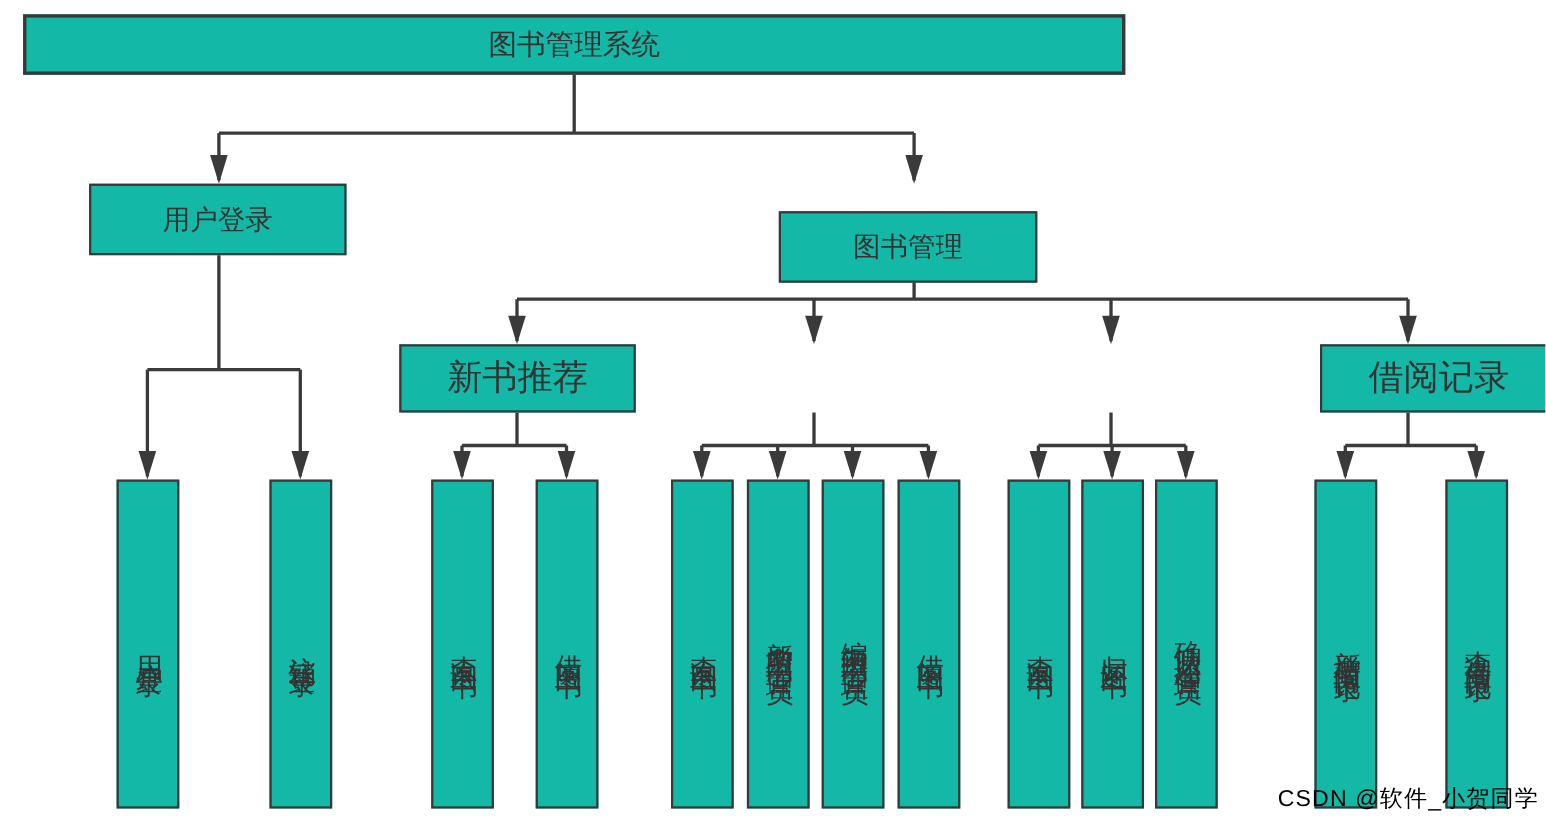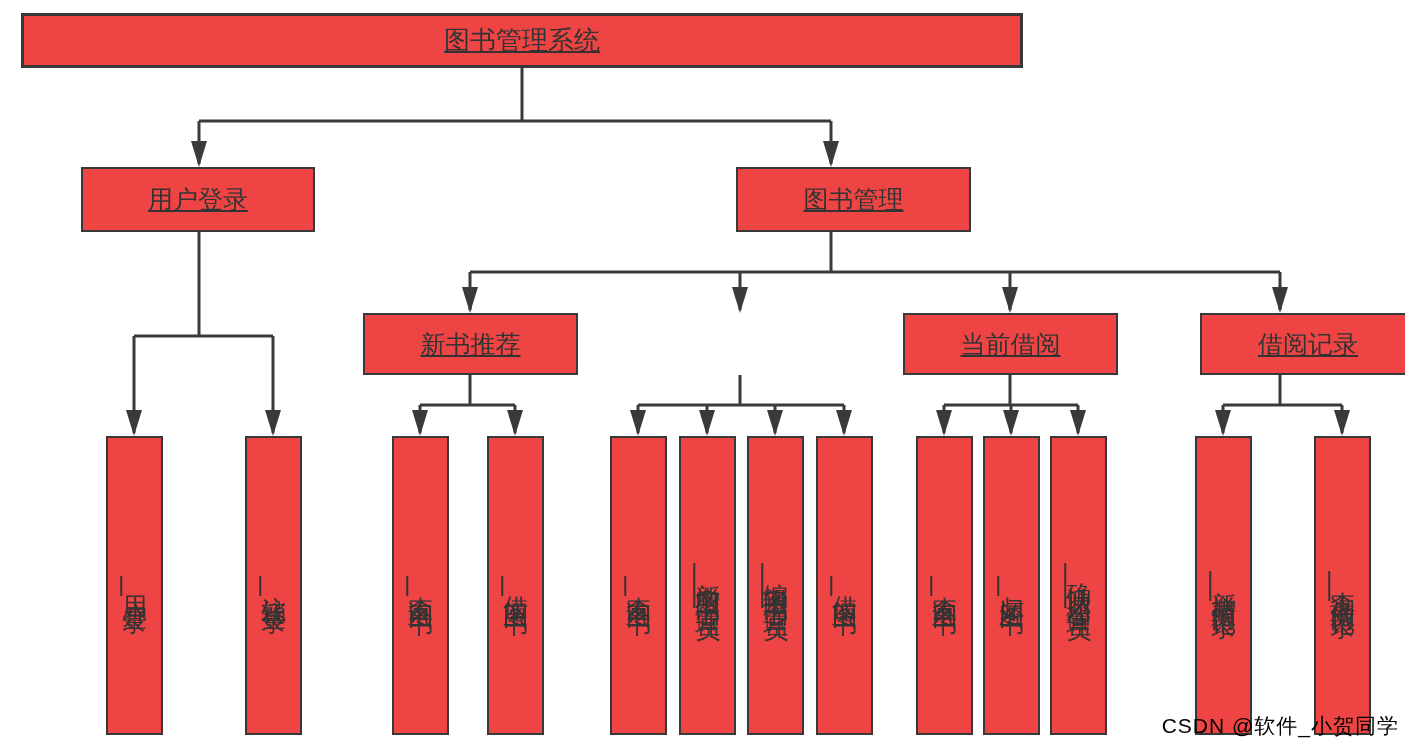--- a/index.html
+++ b/index.html
@@ -13,37 +13,36 @@
     overflow: hidden;
   }
   .connectors {
     position: absolute;
     left: 0; top: 0;
     width: 1405px; height: 747px;
   }
   .box {
     position: absolute;
     box-sizing: border-box;
-    background: #ef4444;
+    background: #14b8a6;
     border: 2.5px solid #383838;
     display: flex;
     align-items: center;
     justify-content: center;
     text-align: center;
-    text-decoration: underline;
   }
   .root-box {
     left: 21px; top: 13px; width: 1002px; height: 55px;
     border-width: 3px;
     font-size: 26px;
   }
   .l2-box { top: 167px; width: 234px; height: 65px; font-size: 25px; }
   .l2-user  { left: 81px; }
-  .l2-book  { left: 736px; width: 235px; }
-  .l3-box { top: 313px; width: 215px; height: 62px; font-size: 25px; }
+  .l2-book  { left: 708px; width: 235px; margin-top: 25px; }
+  .l3-box { top: 313px; width: 215px; height: 62px; font-size: 32px; }
   .l3-new     { left: 363px; }
   .l3-borrow  { left: 633px; }
   .l3-current { left: 903px; }
   .l3-record  { left: 1172px; width: 216px; margin-left: 28px; }
   .leaf {
     top: 436px; width: 57px; height: 299px;
   }
   .leaf span {
     writing-mode: vertical-rl;
     text-orientation: mixed;
@@ -139,21 +138,20 @@
       <polygon points="1334,410 1350,410 1342,436"></polygon>
     </g>
   </svg>
 
   <div class="box root-box">图书管理系统</div>
 
   <div class="box l2-box l2-user">用户登录</div>
   <div class="box l2-box l2-book">图书管理</div>
 
   <div class="box l3-box l3-new">新书推荐</div>
-  <div class="box l3-box l3-current">当前借阅</div>
   <div class="box l3-box l3-record">借阅记录</div>
 
   <div class="box leaf leaf-a1">
     <span>用户登录</span>
   </div>
   <div class="box leaf leaf-a2">
     <span>注销登录</span>
   </div>
 
   <div class="box leaf leaf-b1">

